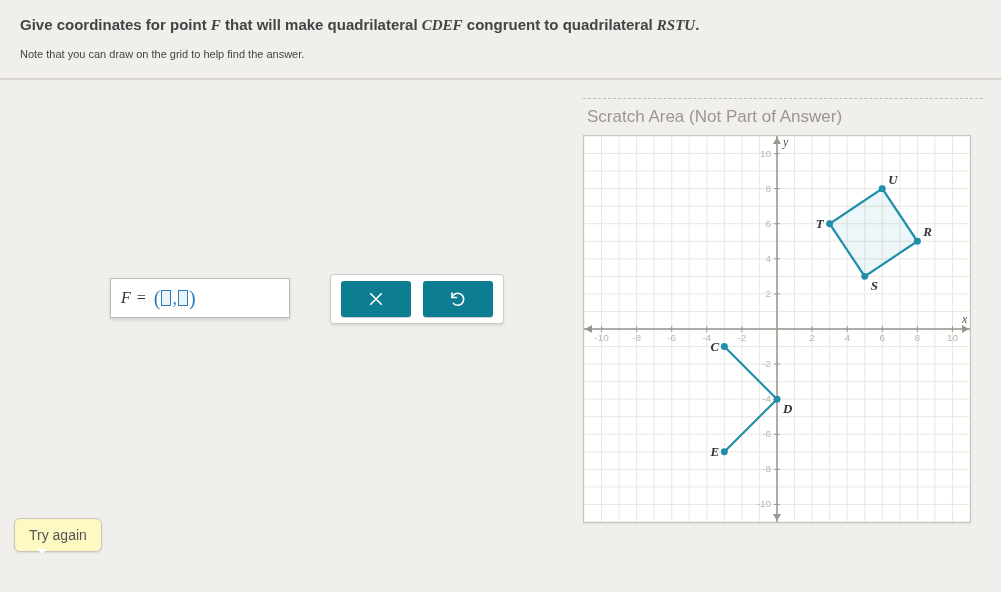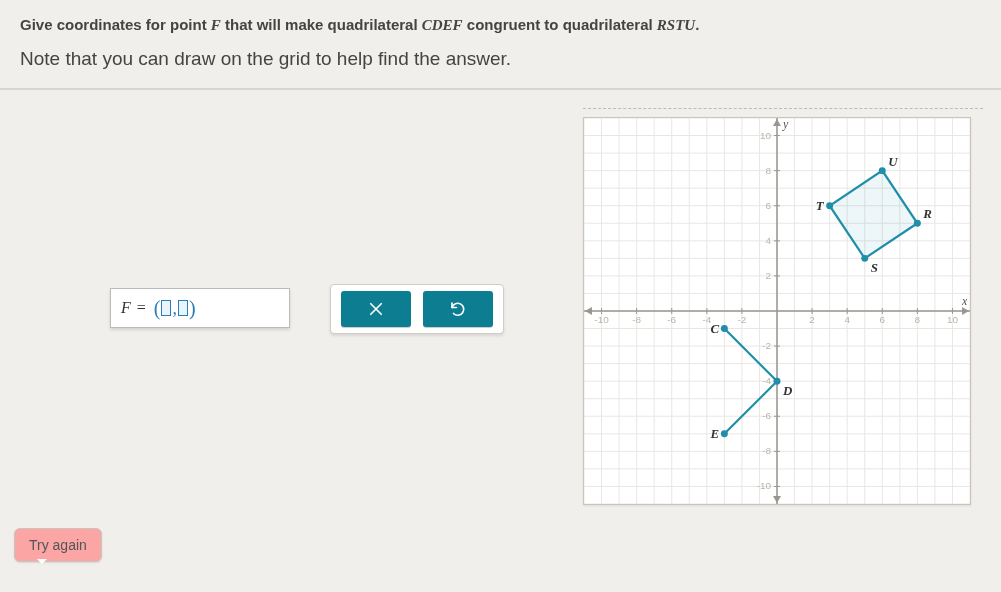--- a/index.html
+++ b/index.html
@@ -17,21 +17,21 @@
     border-bottom: 2px solid #d8d5d0;
   }
   .question-line1 {
     font-size: 15px;
     color: #444;
     margin-bottom: 14px;
     font-weight: bold;
   }
   .question-line1 .mathit { font-style: italic; font-family: 'Times New Roman', serif; }
   .note-line {
-    font-size: 19px;
+    font-size: 11px;
     color: #444;
   }
   .main-area {
     position: relative;
     height: 480px;
   }
   .answer-box {
     position: absolute;
     left: 110px;
     top: 198px;
@@ -113,21 +113,21 @@
     position: relative;
   }
   .graph-box svg { width: 100%; height: 100%; }
   .axis-label { font: italic 12px 'Times New Roman', serif; fill: #555; }
   .pt-label { font: italic 13px 'Times New Roman', serif; fill: #333; font-weight: bold; }
   .tick-label { font: 10px Arial; fill: #b8b5ae; }
   .tryagain {
     position: absolute;
     left: 14px;
     bottom: 8px;
-    background: #fca5a5;
+    background: #fef9c3;
     border: 1px solid #c9c5bd;
     border-radius: 6px;
     padding: 8px 14px;
     font-size: 14px;
     color: #555;
     box-shadow: 0 1px 2px rgba(0,0,0,0.1);
   }
   .tryagain::after {
     content: "";
     position: absolute;
@@ -169,20 +169,21 @@
     </button>
     <button class="tool-btn">
       <svg viewBox="0 0 24 24">
           <path d="M4 10 A8 8 0 1 1 6 18"></path>
           <path d="M4 4 L4 10 L10 10"></path>
         </svg>
     </button>
   </div>
 
   <div class="scratch-panel">
+    <div class="scratch-title">Scratch Area (Not Part of Answer)</div>
     <div class="graph-box">
       <svg id="graph-svg" viewBox="0 0 388 388">
           <line x1="0" y1="0" x2="0" y2="388" stroke="#e9e7e2" stroke-width="1"></line>
           <line x1="17.636363636363637" y1="0" x2="17.636363636363637" y2="388" stroke="#e9e7e2" stroke-width="1"></line>
           <line x1="35.27272727272727" y1="0" x2="35.27272727272727" y2="388" stroke="#e9e7e2" stroke-width="1"></line>
           <line x1="52.90909090909091" y1="0" x2="52.90909090909091" y2="388" stroke="#e9e7e2" stroke-width="1"></line>
           <line x1="70.54545454545455" y1="0" x2="70.54545454545455" y2="388" stroke="#e9e7e2" stroke-width="1"></line>
           <line x1="88.18181818181817" y1="0" x2="88.18181818181817" y2="388" stroke="#e9e7e2" stroke-width="1"></line>
           <line x1="105.81818181818181" y1="0" x2="105.81818181818181" y2="388" stroke="#e9e7e2" stroke-width="1"></line>
           <line x1="123.45454545454545" y1="0" x2="123.45454545454545" y2="388" stroke="#e9e7e2" stroke-width="1"></line>

